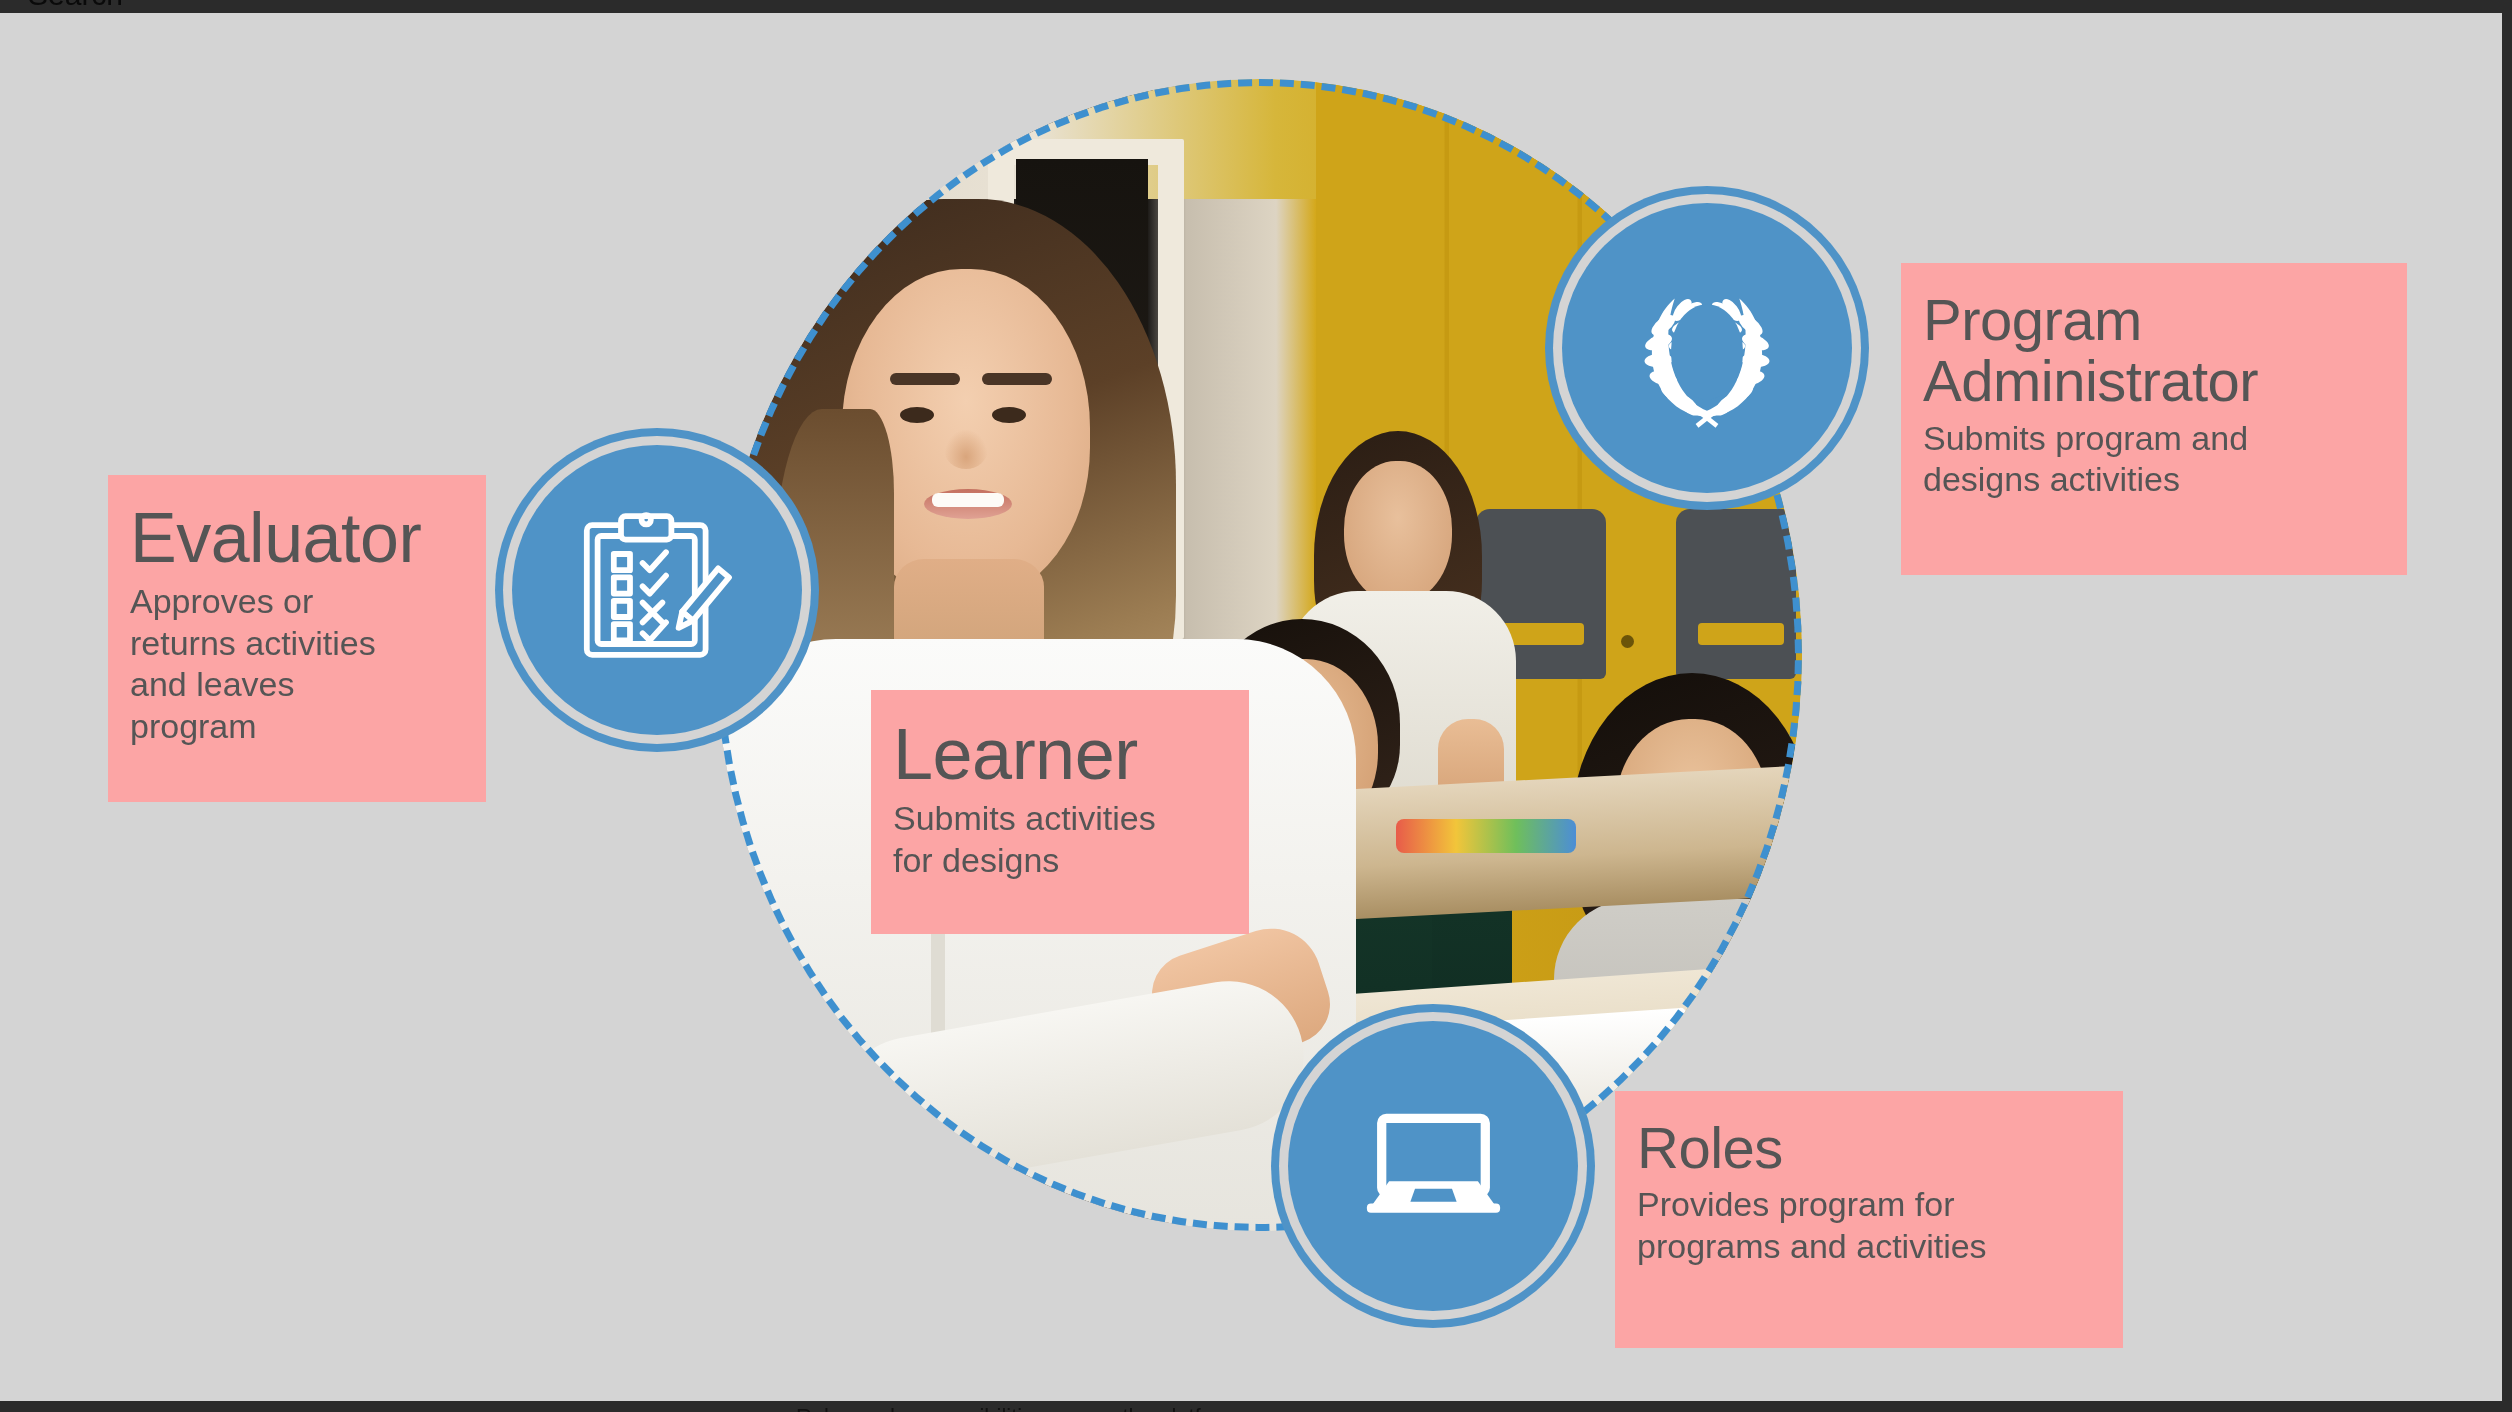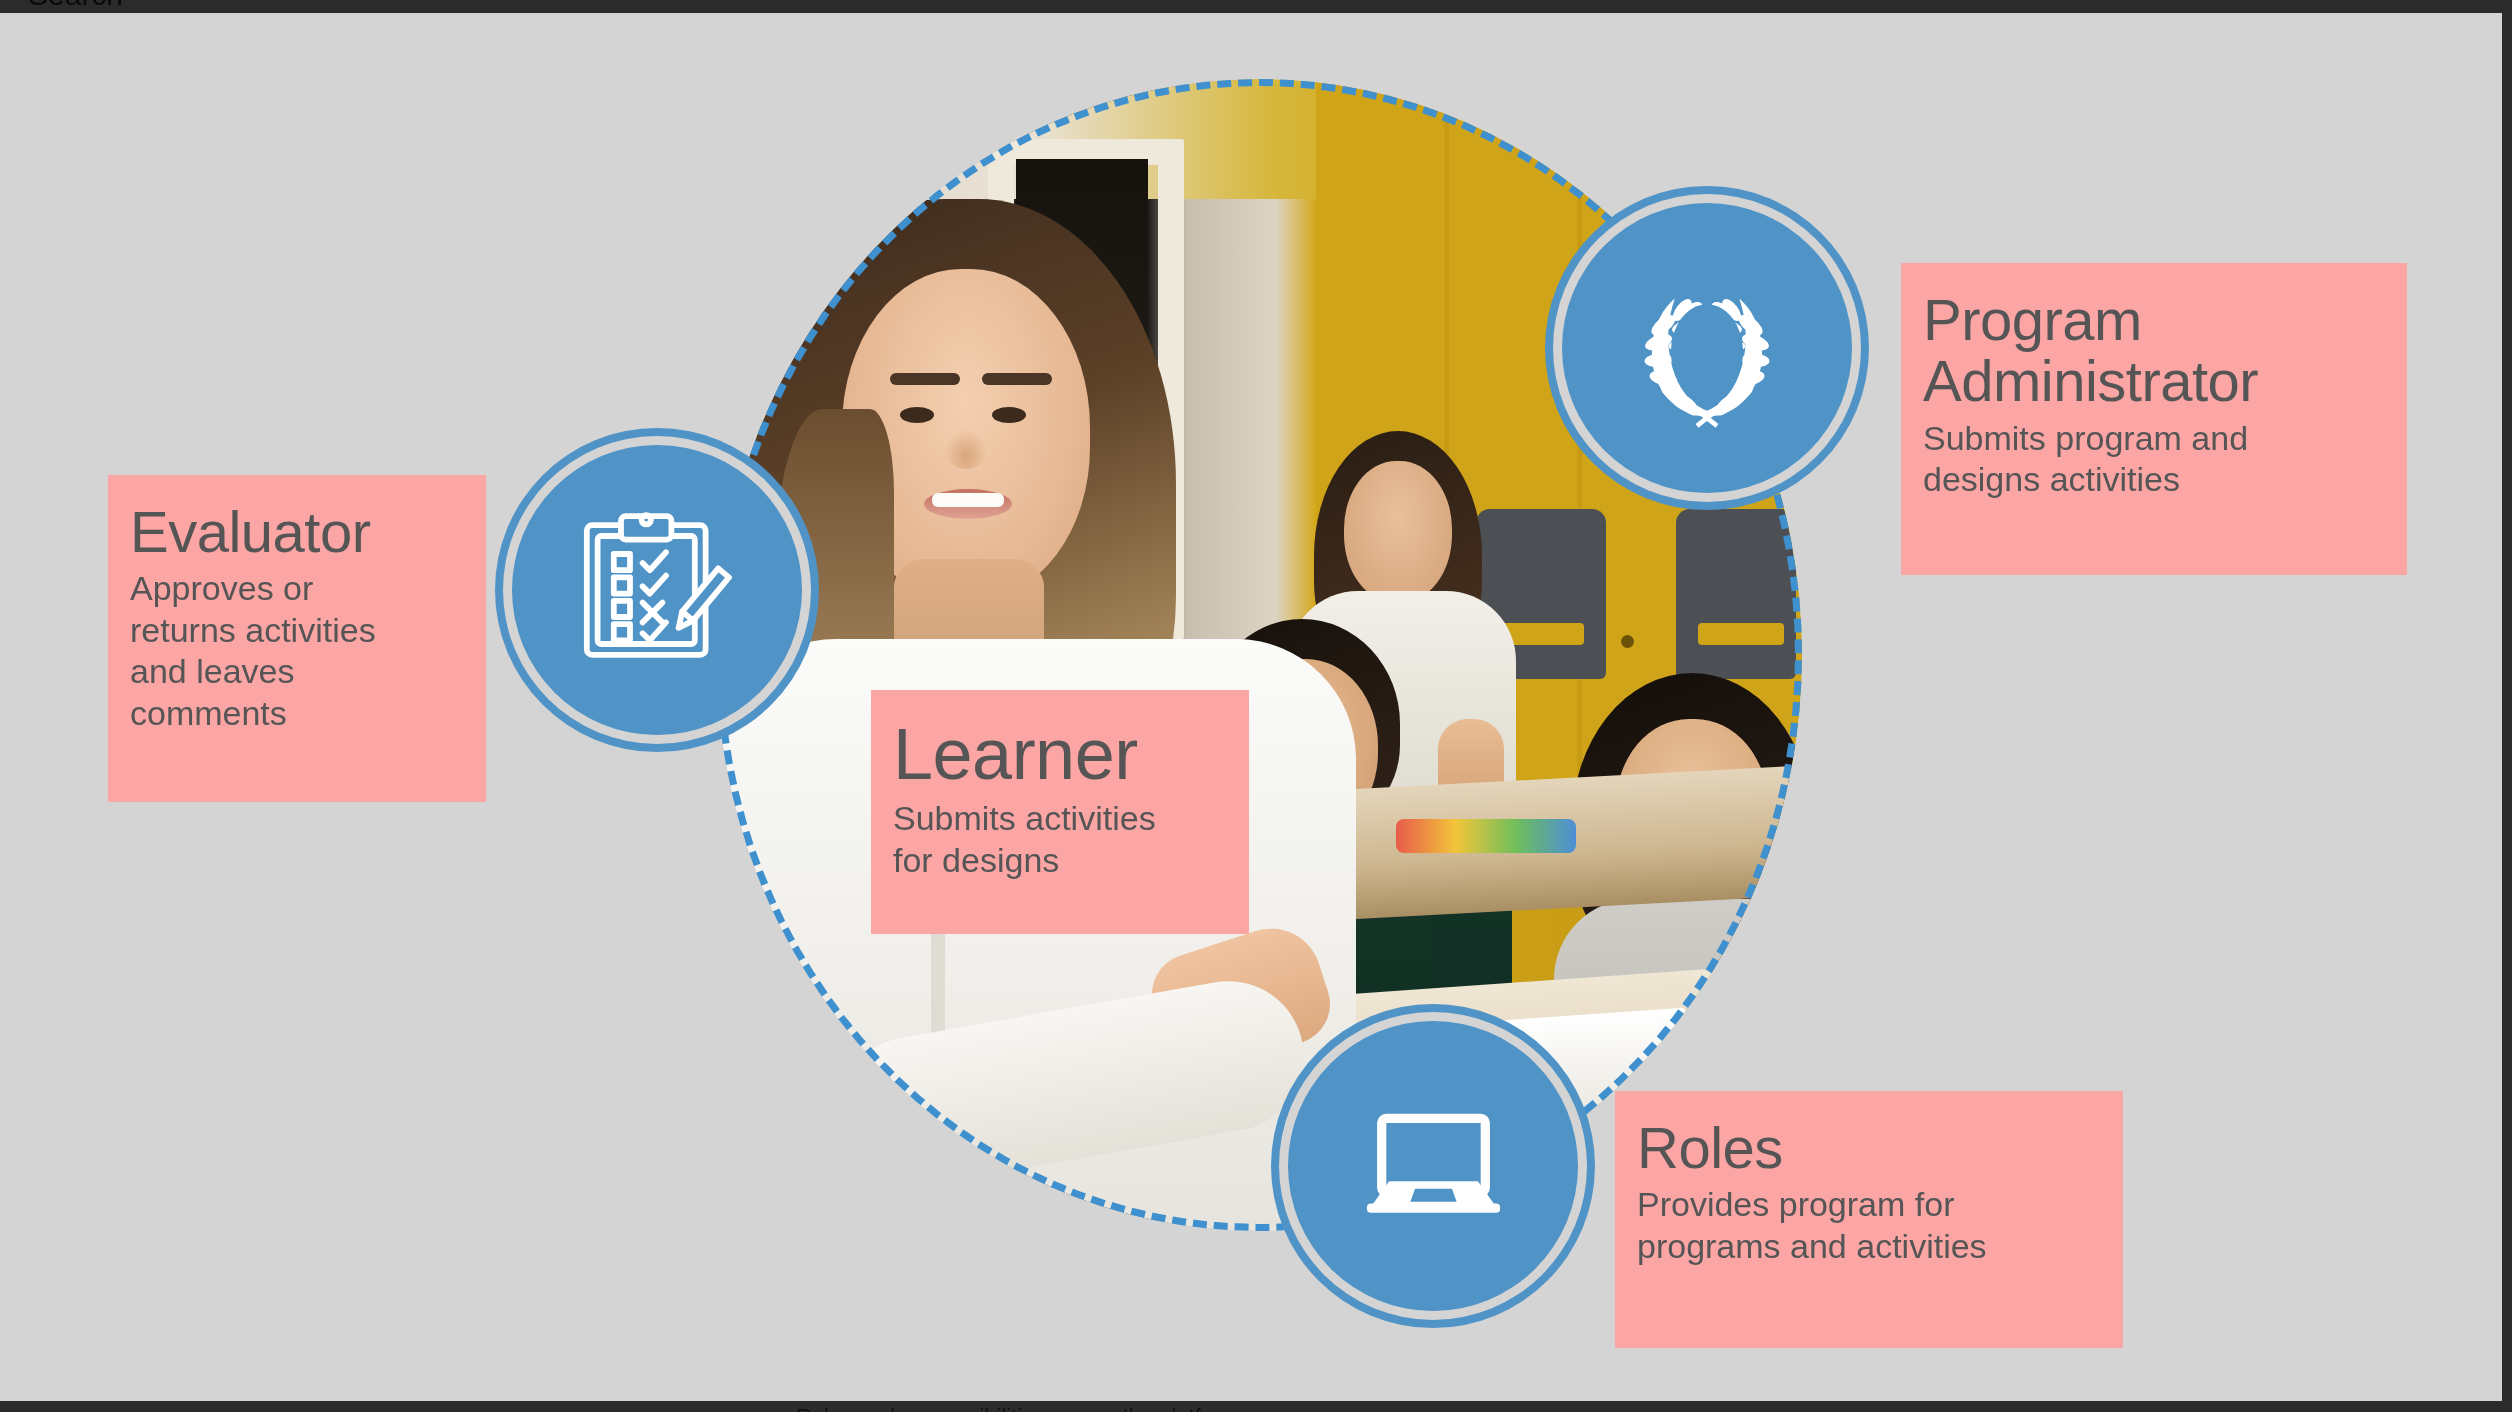--- a/index.html
+++ b/index.html
@@ -260,21 +260,21 @@
     color: #555555;
     line-height: 1.22;
     white-space: pre-line;
   }
 
   #card-evaluator { left: 108px;  top: 462px;  width: 378px; height: 327px; }
   #card-admin     { left: 1901px; top: 250px;  width: 506px; height: 312px; }
   #card-learner   { left: 871px;  top: 677px;  width: 378px; height: 244px; z-index: 22; }
   #card-craft     { left: 1615px; top: 1078px; width: 508px; height: 257px; }
 
-  #card-evaluator .card-title { font-size: 58px; }
+  #card-evaluator .card-title { font-size: 70px; }
   #card-learner   .card-title { font-size: 72px; }
   #card-craft     .card-title { font-size: 58px; }
   #card-admin     .card-title { font-size: 58px; }
 </style>
 </head>
 <body>
 
 <div id="app-window">
 
   <div id="top-bar">
@@ -427,21 +427,21 @@
           <path d="M40 62 L60 62 L62.5 69 L37.5 69 Z" fill="#4f93c7"></path>
         </svg>
       </div>
     </div>
 
     <div id="card-evaluator" class="card">
       <div class="card-title">Evaluator</div>
       <div class="card-desc">Approves or
 returns activities
 and leaves
-comments</div>
+program</div>
     </div>
 
     <div id="card-admin" class="card">
       <div class="card-title">Program
 Administrator</div>
       <div class="card-desc">Submits program and
 designs activities</div>
     </div>
 
     <div id="card-learner" class="card">

